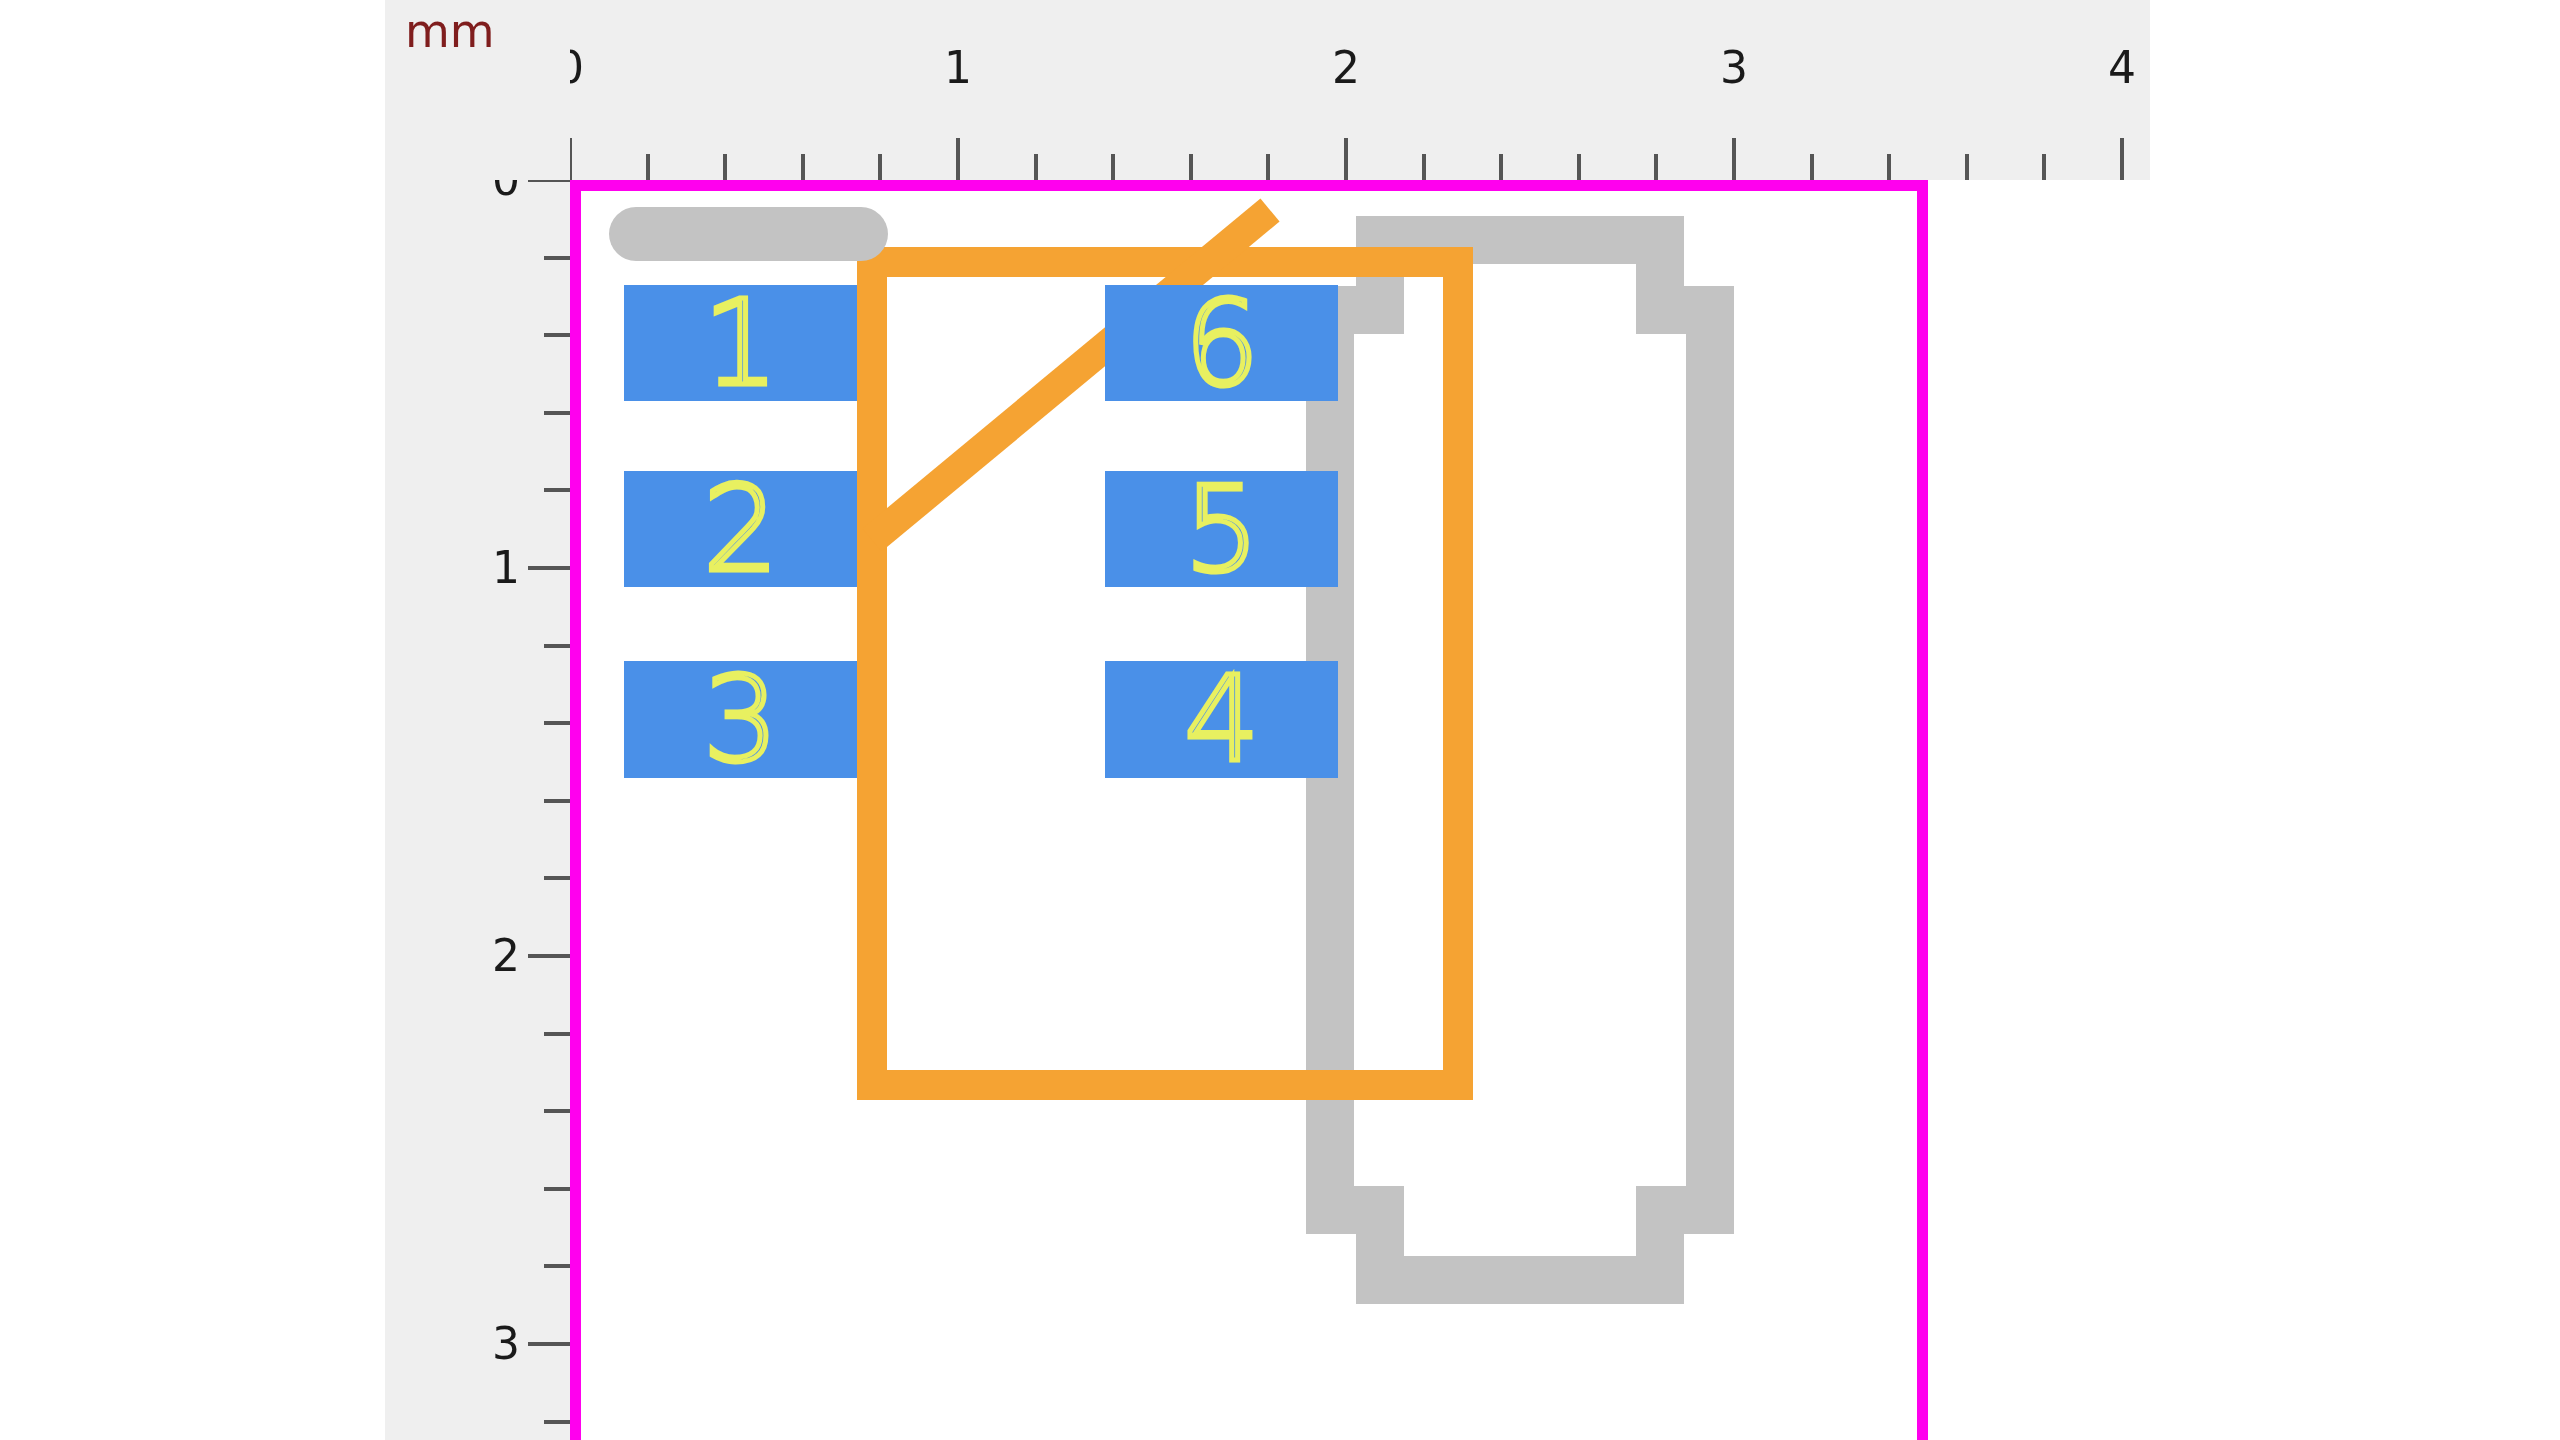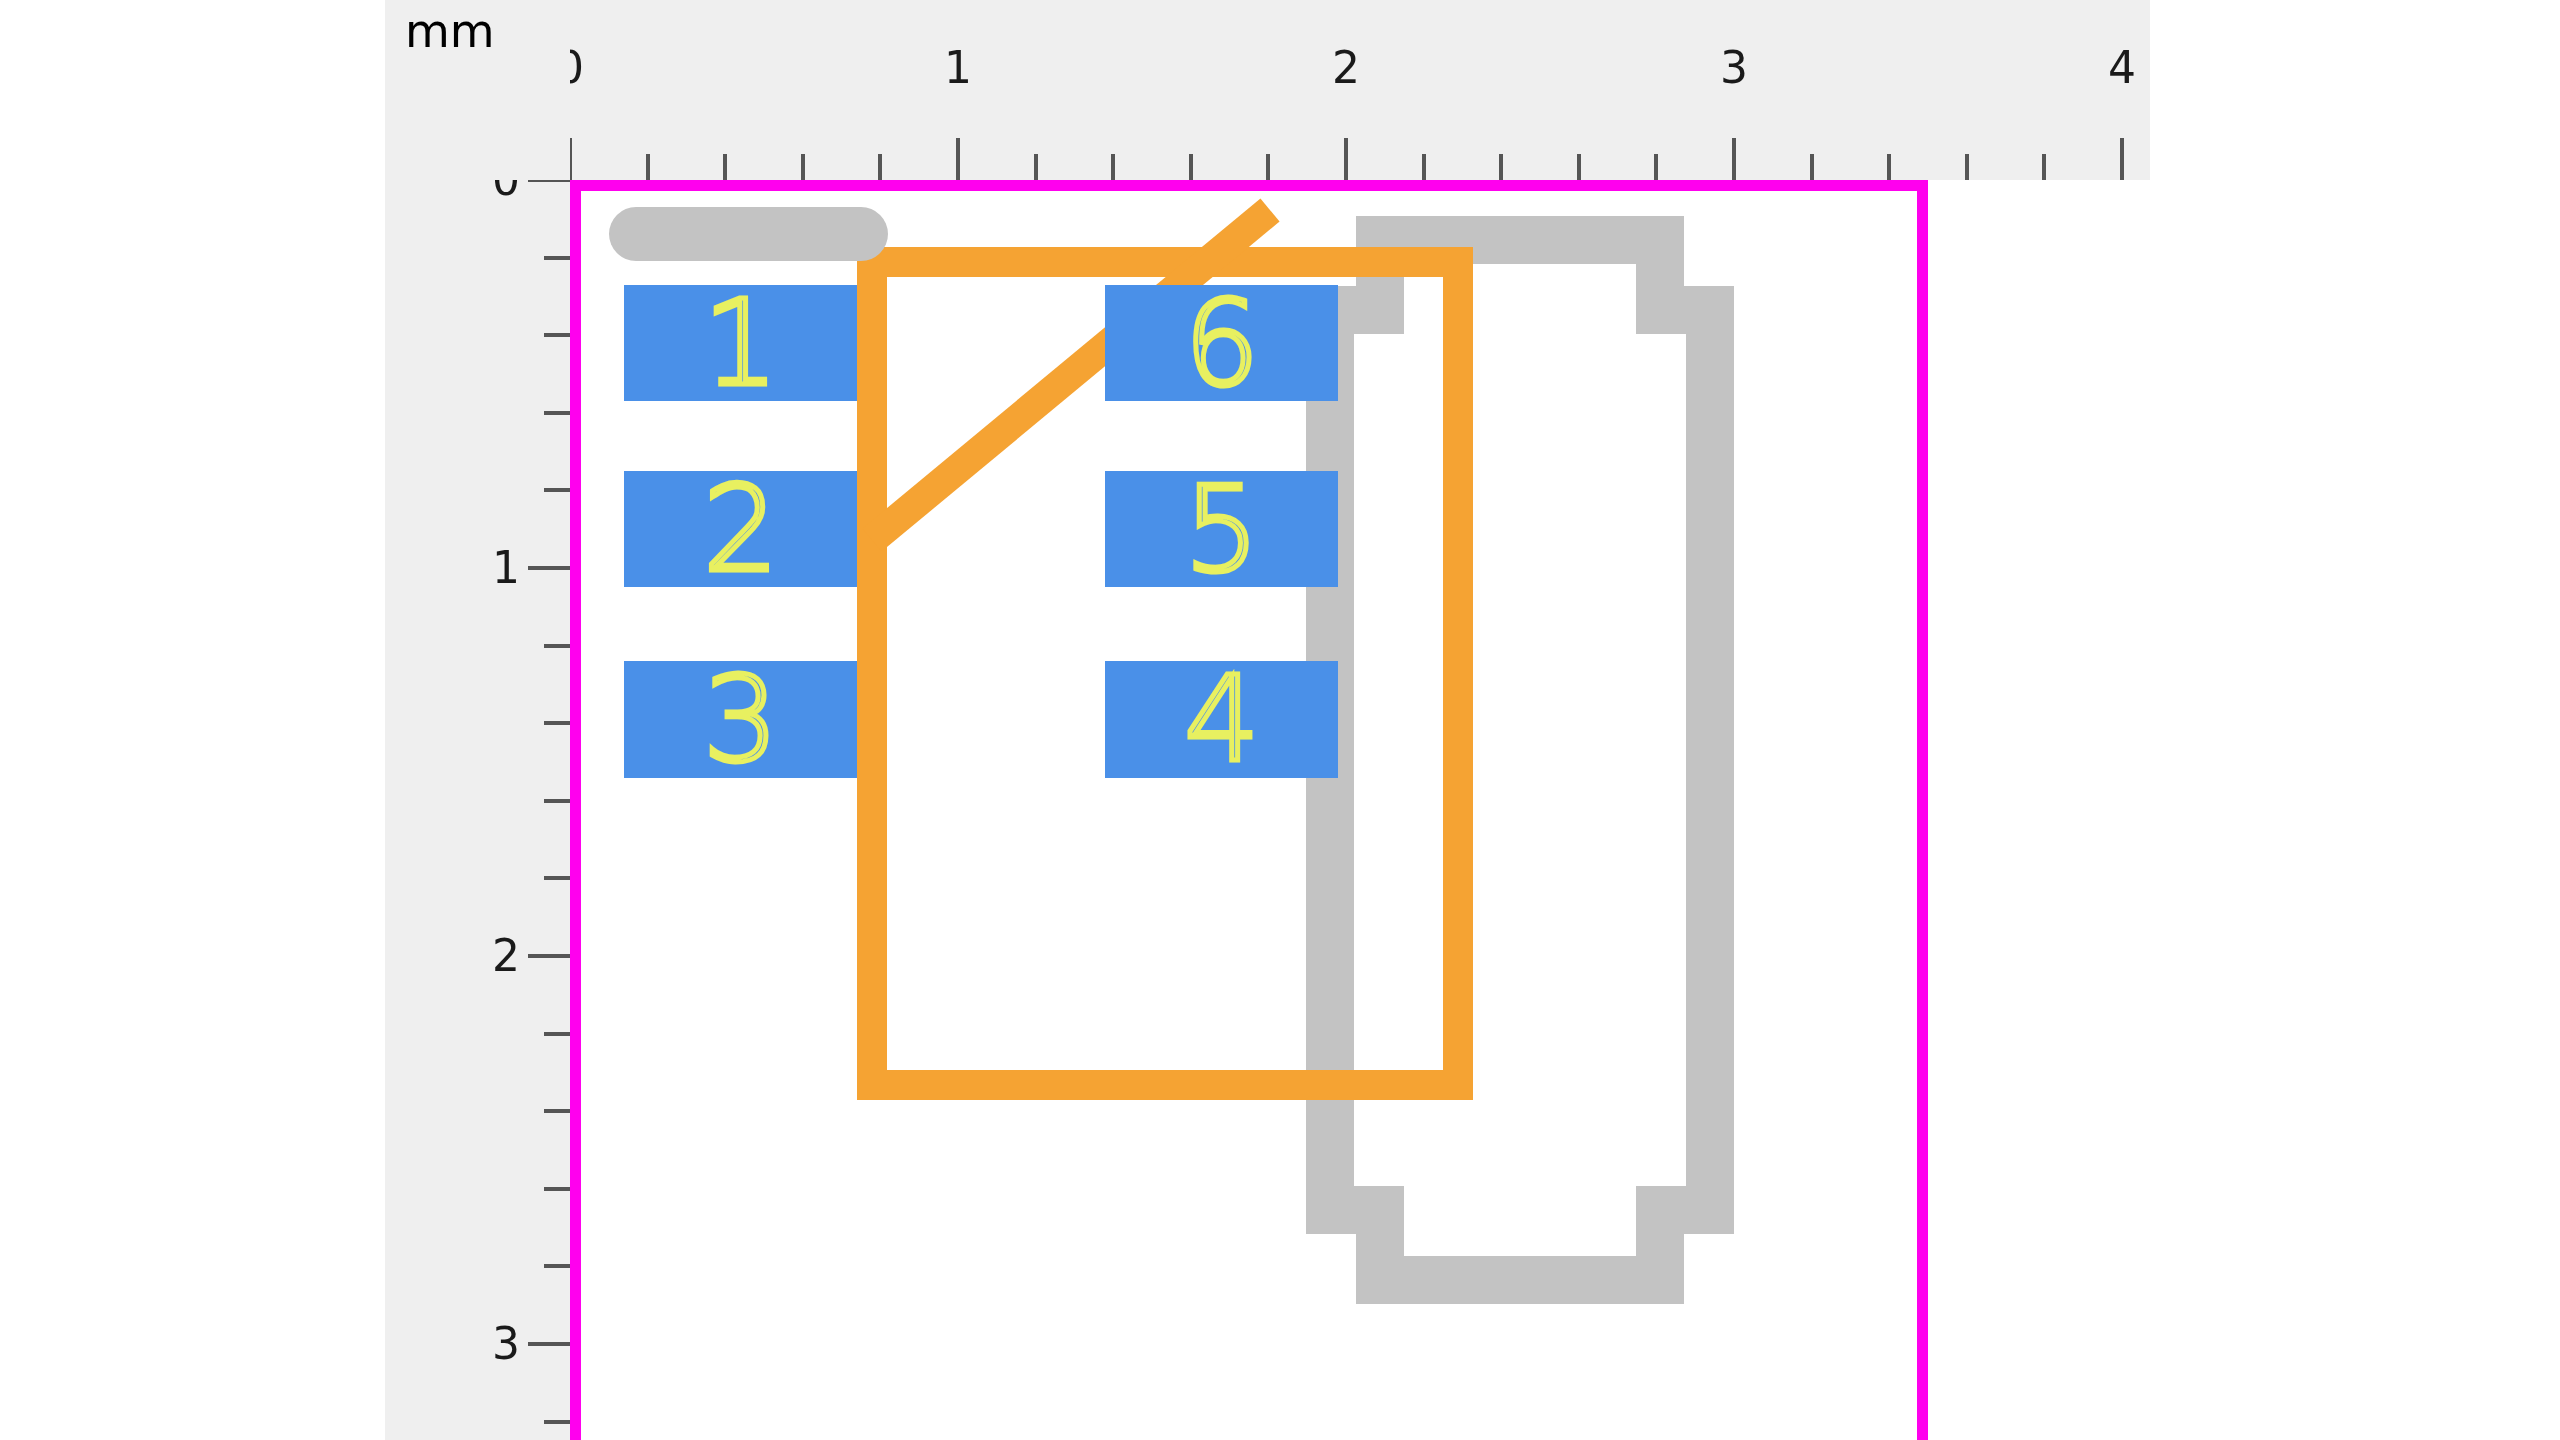--- a/index.html
+++ b/index.html
@@ -27,21 +27,21 @@
     width: 185px;
     height: 180px;
     background: #efefef;
   }
 
   .unit-label {
     position: absolute;
     left: 405px;
     top: 8px;
     font-size: 46px;
-    color: #000000;
+    color: #7f1d1d;
     letter-spacing: 0px;
     line-height: 1;
   }
 
   .hruler {
     position: absolute;
     left: 385px;
     top: 0px;
     width: 1765px;
     height: 180px;

